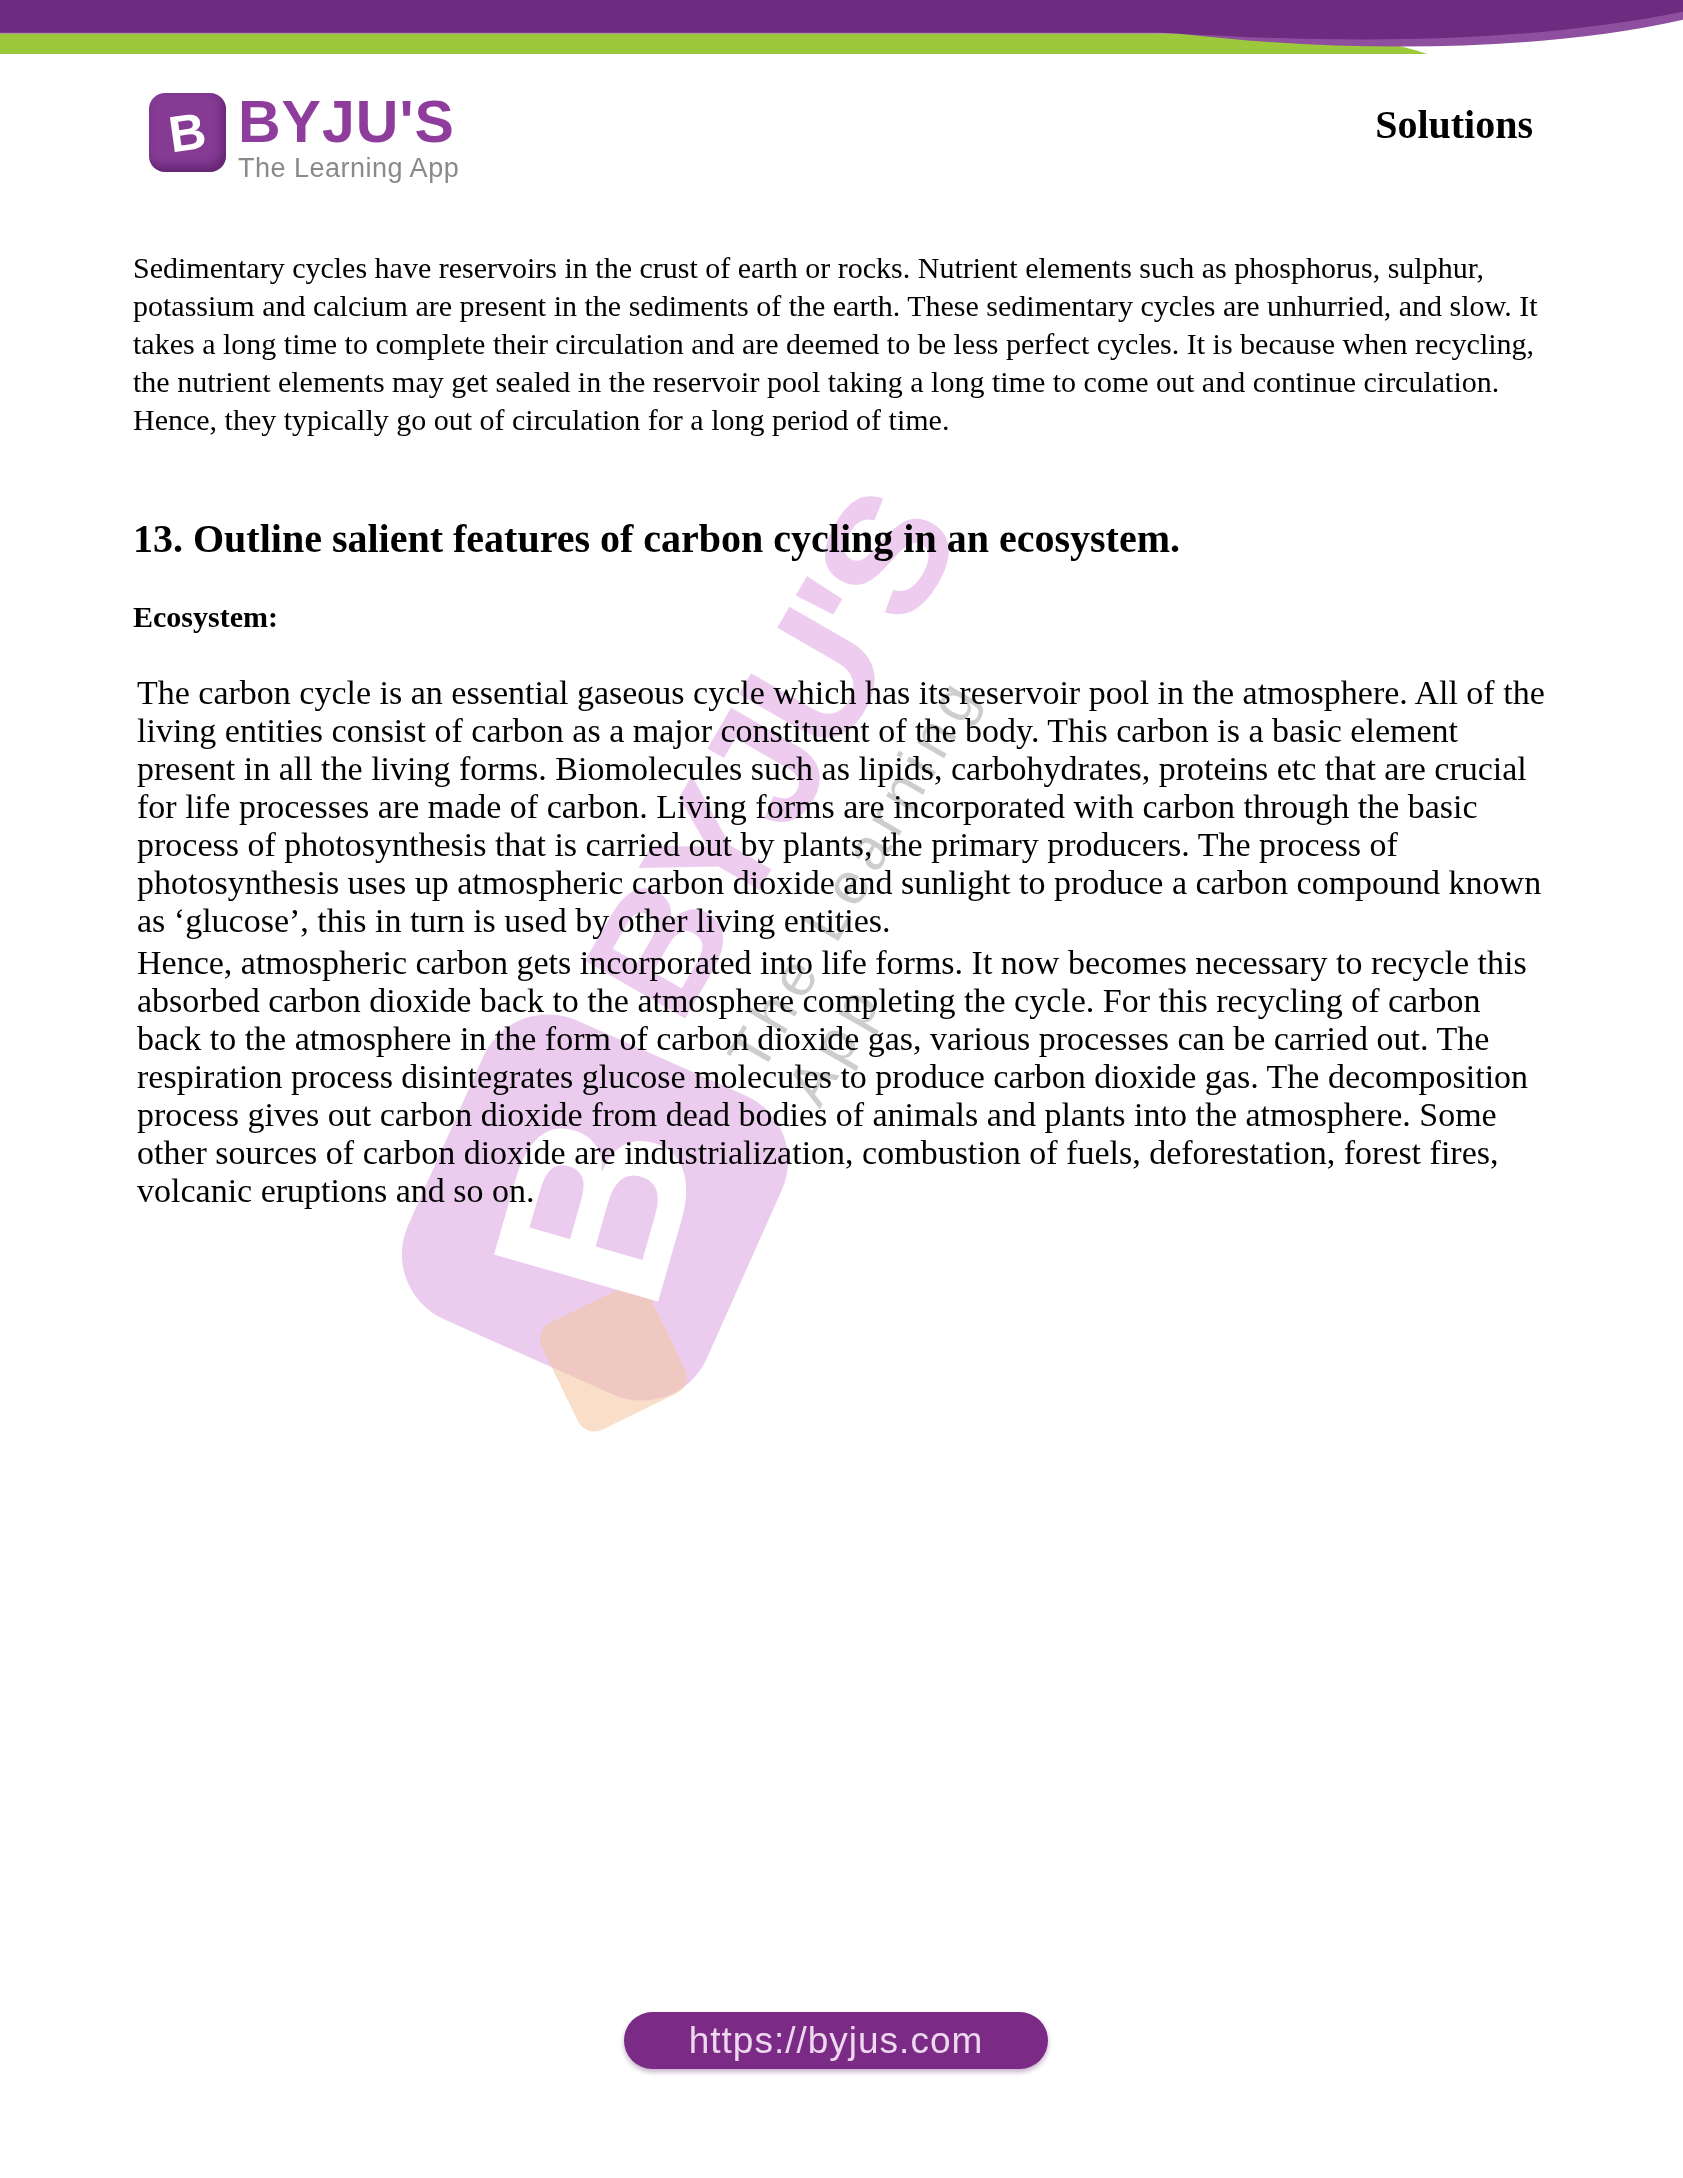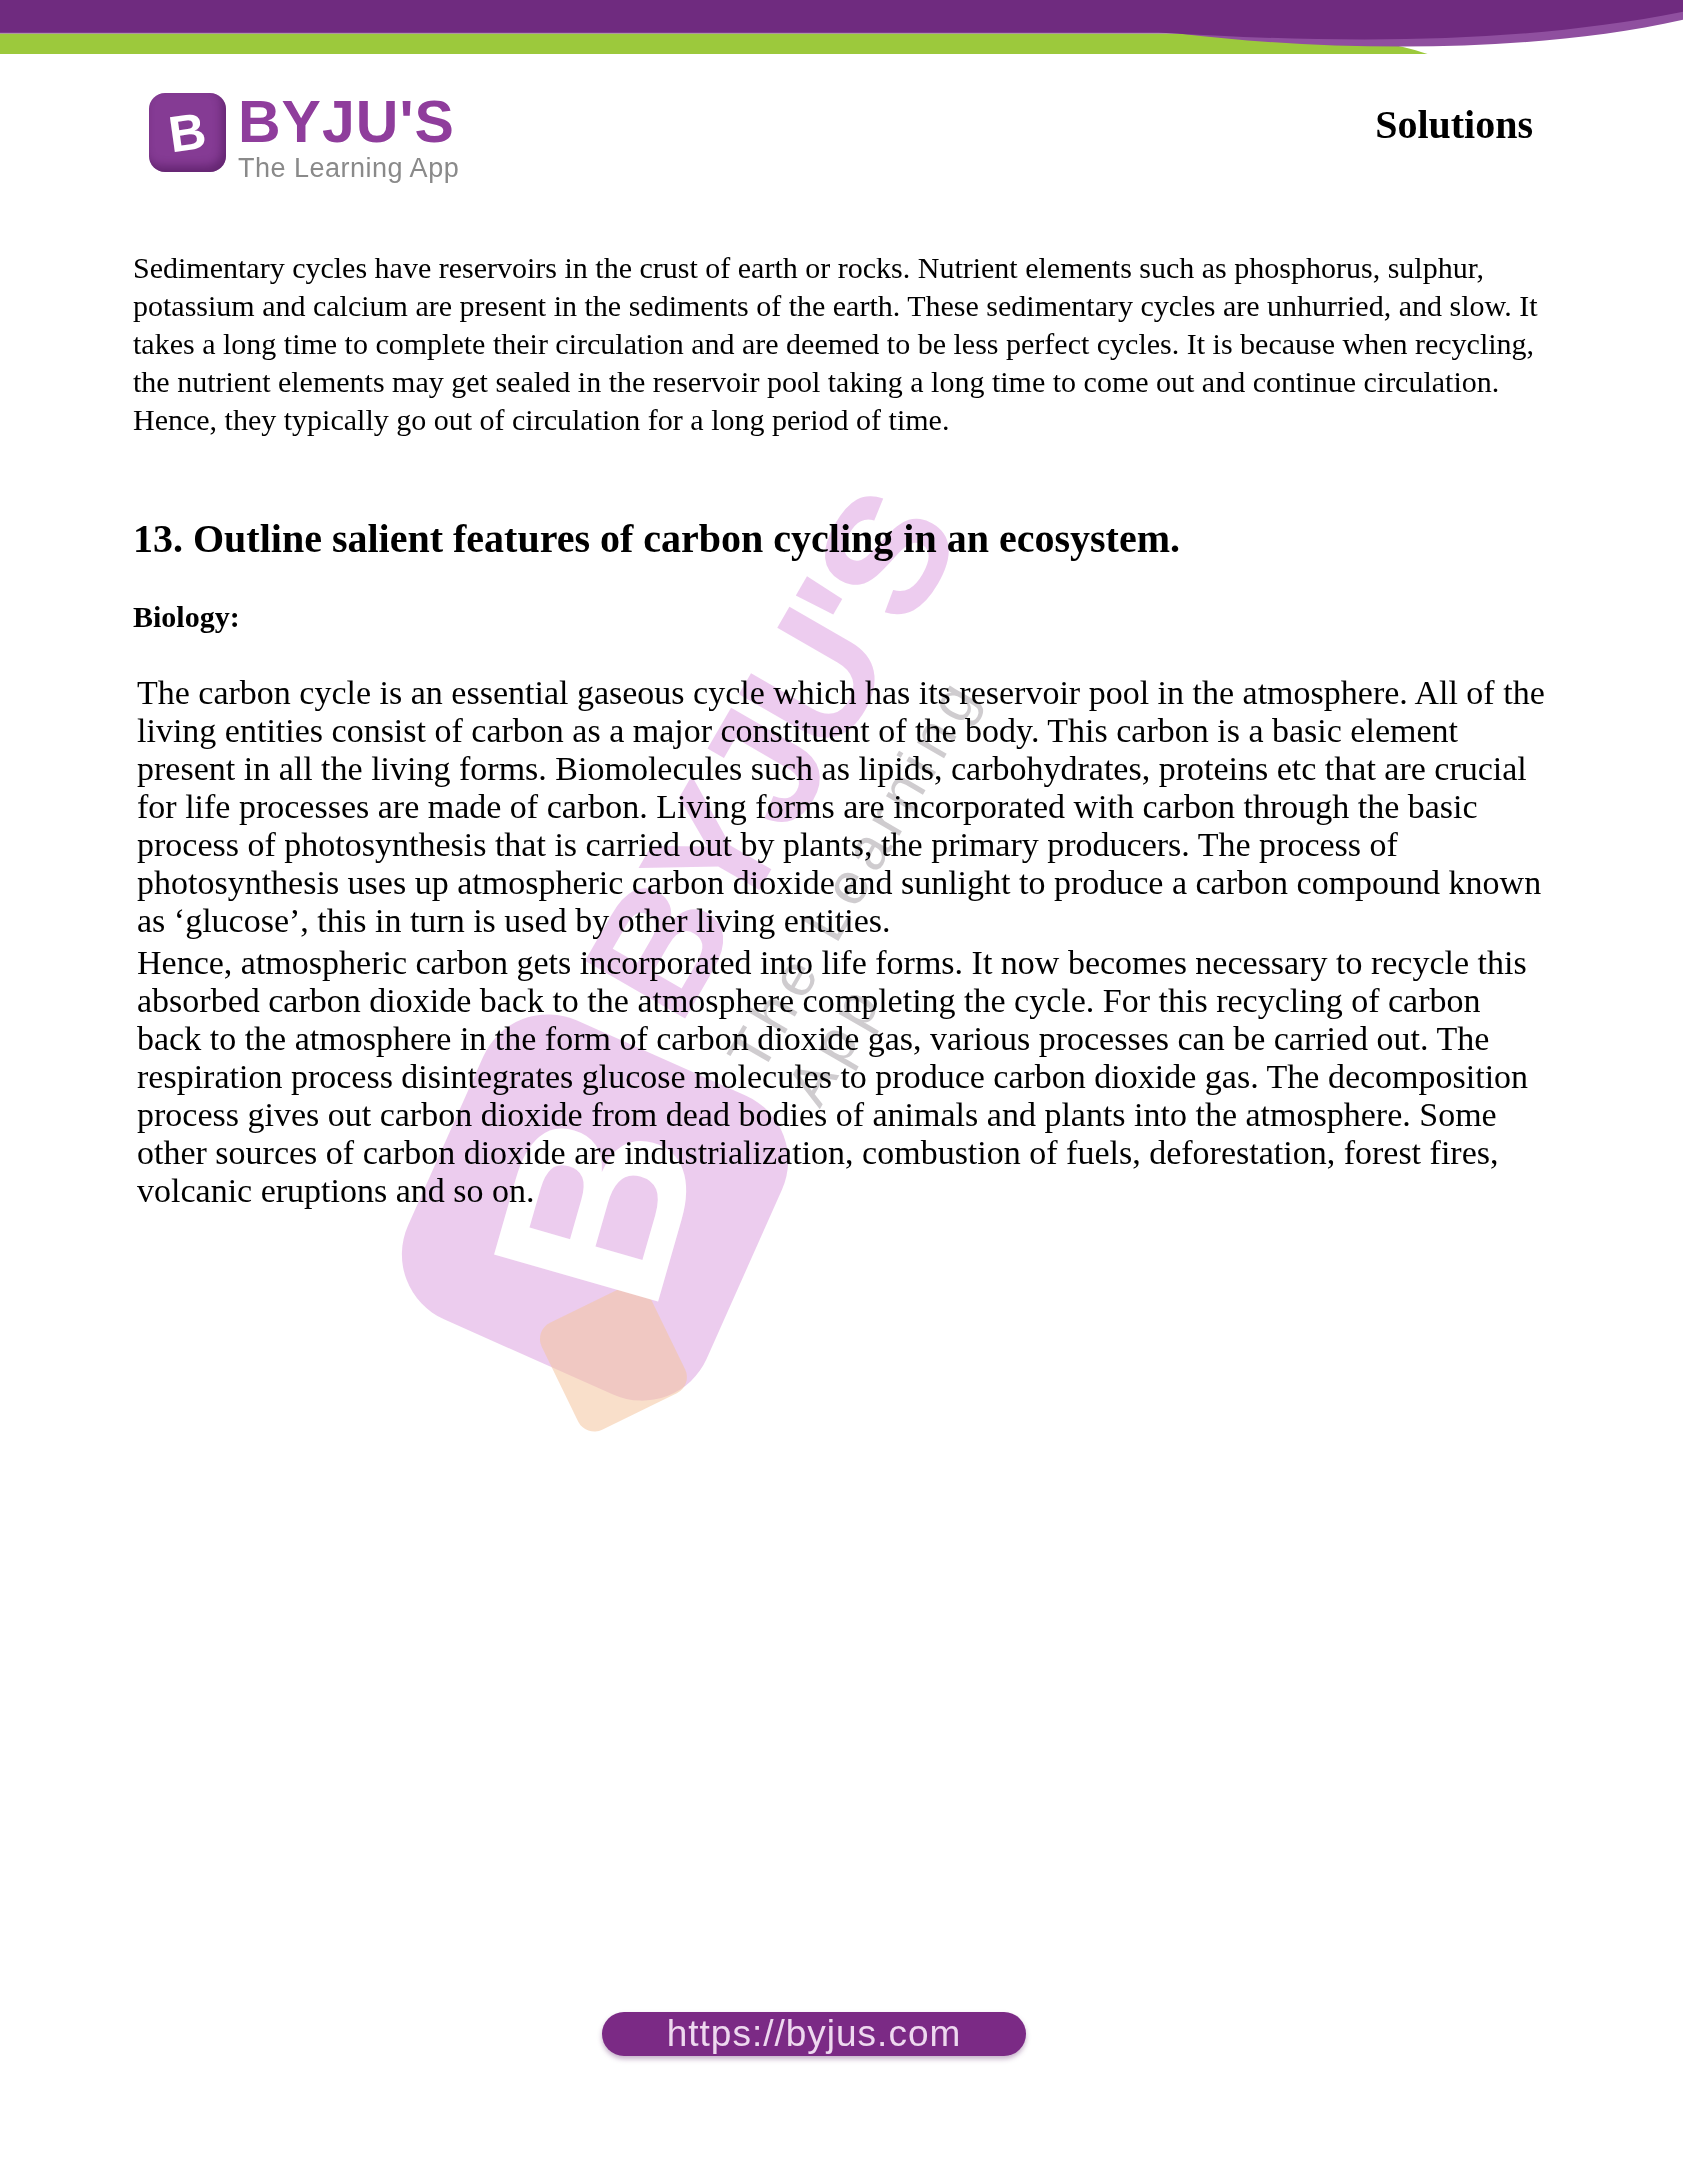--- a/index.html
+++ b/index.html
@@ -62,21 +62,21 @@
   }
   
   .body{position:absolute;left:133px;top:249px;width:1418px;z-index:2;}
   .para{font-size:30px;line-height:38px;margin:0;}
   .question{font-size:40px;line-height:38px;font-weight:bold;margin:81px 0 0 0;}
   .sol-label{font-size:30px;line-height:38px;font-weight:bold;margin:40px 0 0 0;}
   .solution{margin-top:38px;}
   .solution p{font-size:34px;line-height:38px;margin:4px;}
   
   .footer-pill{
-    position:absolute;left:602px;top:2012px;width:424px;height:44px;border-radius:29px;
+    position:absolute;left:624px;top:2012px;width:424px;height:57px;border-radius:29px;
     background:#7b2a85;z-index:2;display:flex;align-items:center;justify-content:center;
     box-shadow:0 3px 5px rgba(90,30,100,0.35);cursor:pointer;
   }
   .footer-pill span{
     font-family:"Liberation Sans",sans-serif;font-size:37px;color:#eed8ef;letter-spacing:1px;
   }
 </style>
 </head>
 <body>
 
@@ -114,21 +114,21 @@
         <div class="wm-tag">The Learning App</div>
       </div>
     </div>
   </div>
 
   <main class="body">
     <p class="para">Sedimentary cycles have reservoirs in the crust of earth or rocks. Nutrient elements such as phosphorus, sulphur, potassium and calcium are present in the sediments of the earth. These sedimentary cycles are unhurried, and slow. It takes a long time to complete their circulation and are deemed to be less perfect cycles. It is because when recycling, the nutrient elements may get sealed in the reservoir pool taking a long time to come out and continue circulation. Hence, they typically go out of circulation for a long period of time.</p>
 
     <h2 class="question">13. Outline salient features of carbon cycling in an ecosystem.</h2>
 
-    <h3 class="sol-label">Biology:</h3>
+    <h3 class="sol-label">Ecosystem:</h3>
 
     <div class="solution">
       <p>The carbon cycle is an essential gaseous cycle which has its reservoir pool in the atmosphere. All of the living entities consist of carbon as a major constituent of the body. This carbon is a basic element present in all the living forms. Biomolecules such as lipids, carbohydrates, proteins etc that are crucial for life processes are made of carbon. Living forms are incorporated with carbon through the basic process of photosynthesis that is carried out by plants, the primary producers. The process of photosynthesis uses up atmospheric carbon dioxide and sunlight to produce a carbon compound known as ‘glucose’, this in turn is used by other living entities.</p>
       <p>Hence, atmospheric carbon gets incorporated into life forms. It now becomes necessary to recycle this absorbed carbon dioxide back to the atmosphere completing the cycle. For this recycling of carbon back to the atmosphere in the form of carbon dioxide gas, various processes can be carried out. The respiration process disintegrates glucose molecules to produce carbon dioxide gas. The decomposition process gives out carbon dioxide from dead bodies of animals and plants into the atmosphere. Some other sources of carbon dioxide are industrialization, combustion of fuels, deforestation, forest fires, volcanic eruptions and so on.</p>
     </div>
   </main>
 
   <div class="footer-pill">
     <span>https://byjus.com</span>
   </div>

